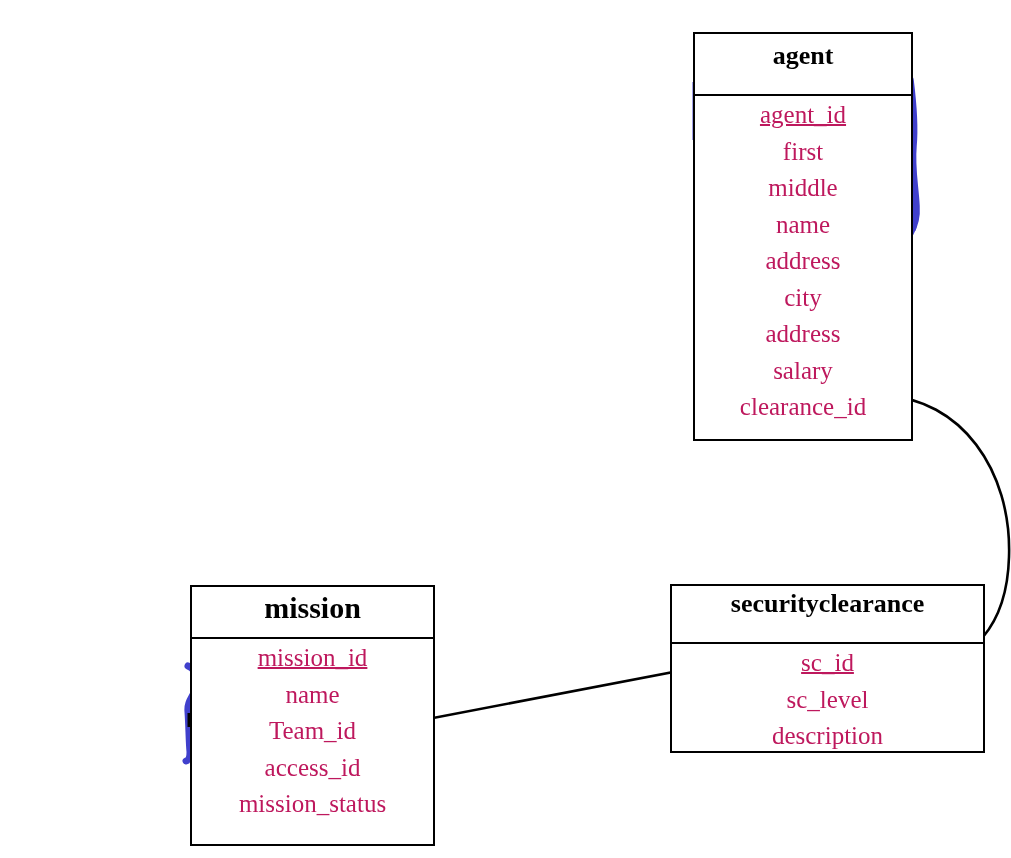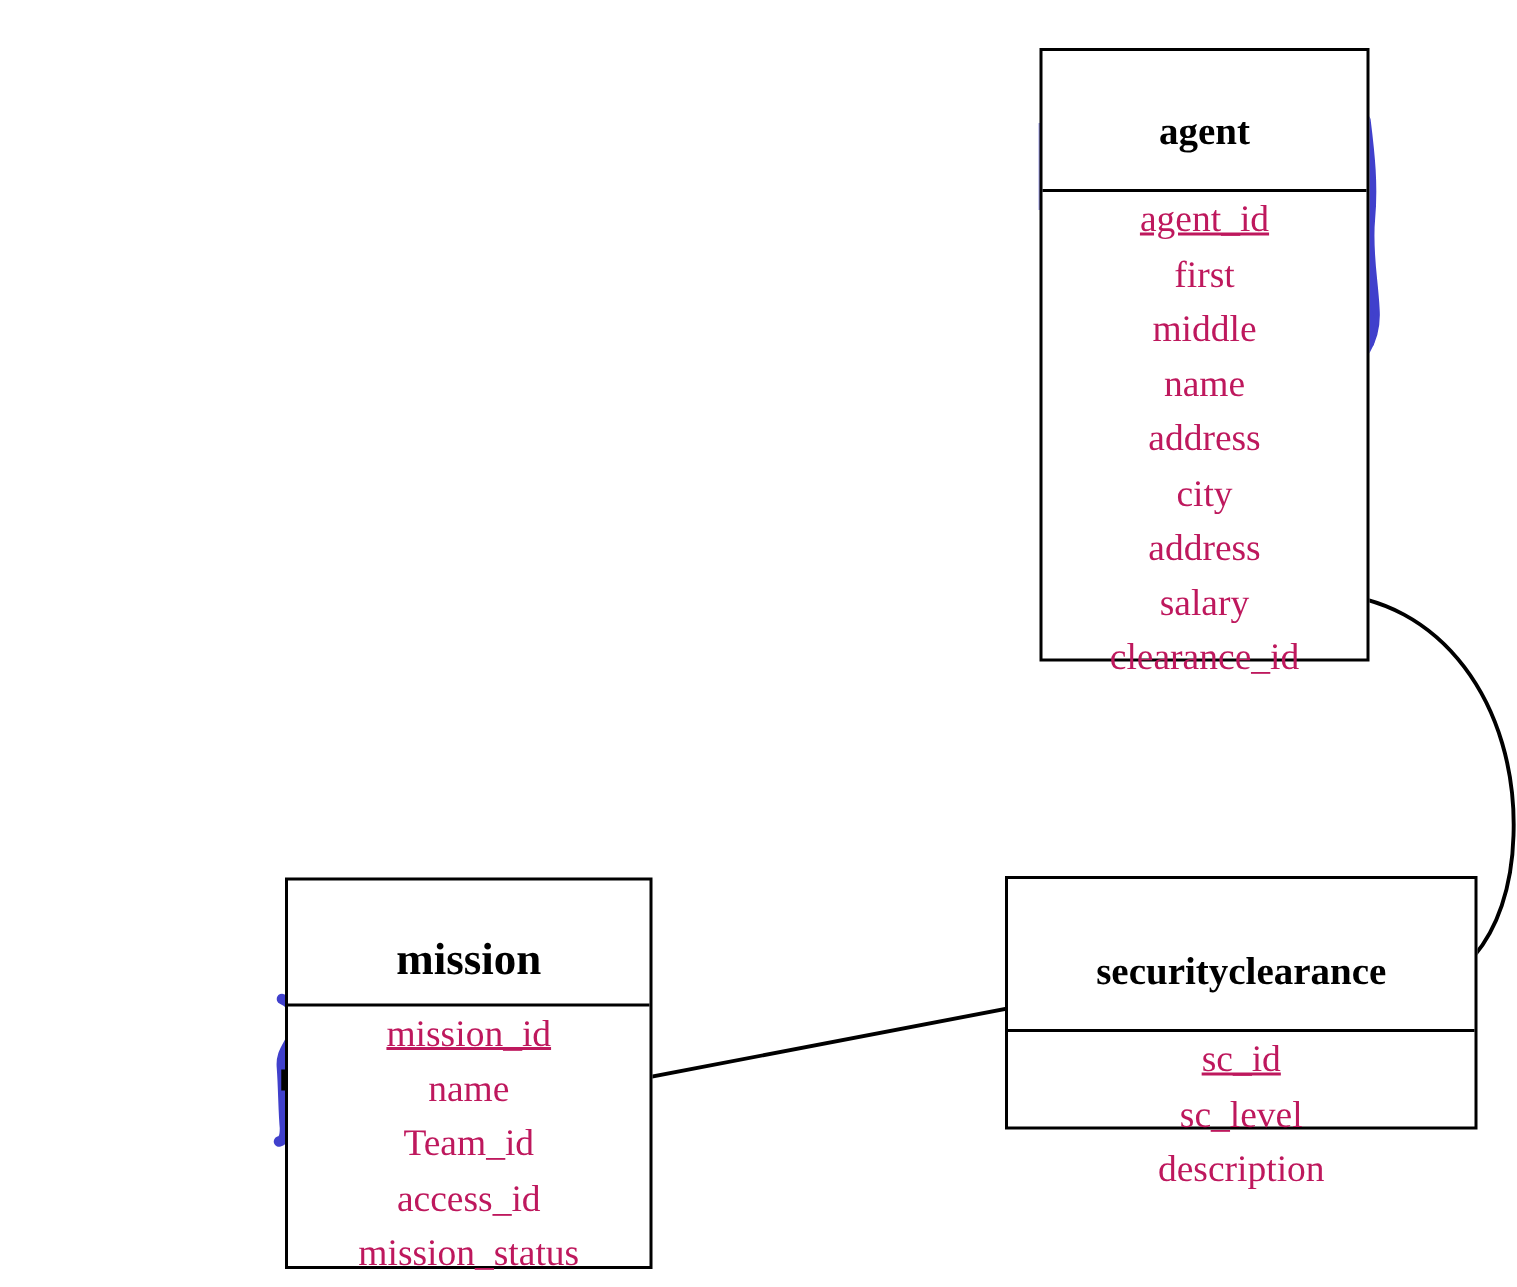--- a/index.html
+++ b/index.html
@@ -27,21 +27,20 @@
   .entity-title {
     text-align: center;
     font-weight: bold;
     font-size: 25px;
     line-height: 1.05;
     color: #000000;
     padding-top: 3px;
     padding-bottom: 2px;
     border-bottom: 2px solid #000000;
     white-space: nowrap;
-    margin-top: 32px;
   }
   .entity-fields {
     padding-top: 1px;
   }
   .field {
     text-align: center;
     font-size: 25px;
     line-height: 36.5px;
     color: #be185d;
     white-space: nowrap;
@@ -67,21 +66,21 @@
     height: 261px;
   }
   #entity-mission .entity-title { height: 43px; font-size: 30px; padding-top: 5px; }
 
   #entity-securityclearance {
     left: 670px;
     top: 584px;
     width: 315px;
     height: 169px;
   }
-  #entity-securityclearance .entity-title { height: 50px; font-size: 26px; padding-top: 16px; }
+  #entity-securityclearance .entity-title { height: 50px; font-size: 26px; padding-top: 4px; }
 
   
   #connectors {
     position: absolute;
     left: 0;
     top: 0;
     width: 1011px;
     height: 858px;
     pointer-events: none;
   }

